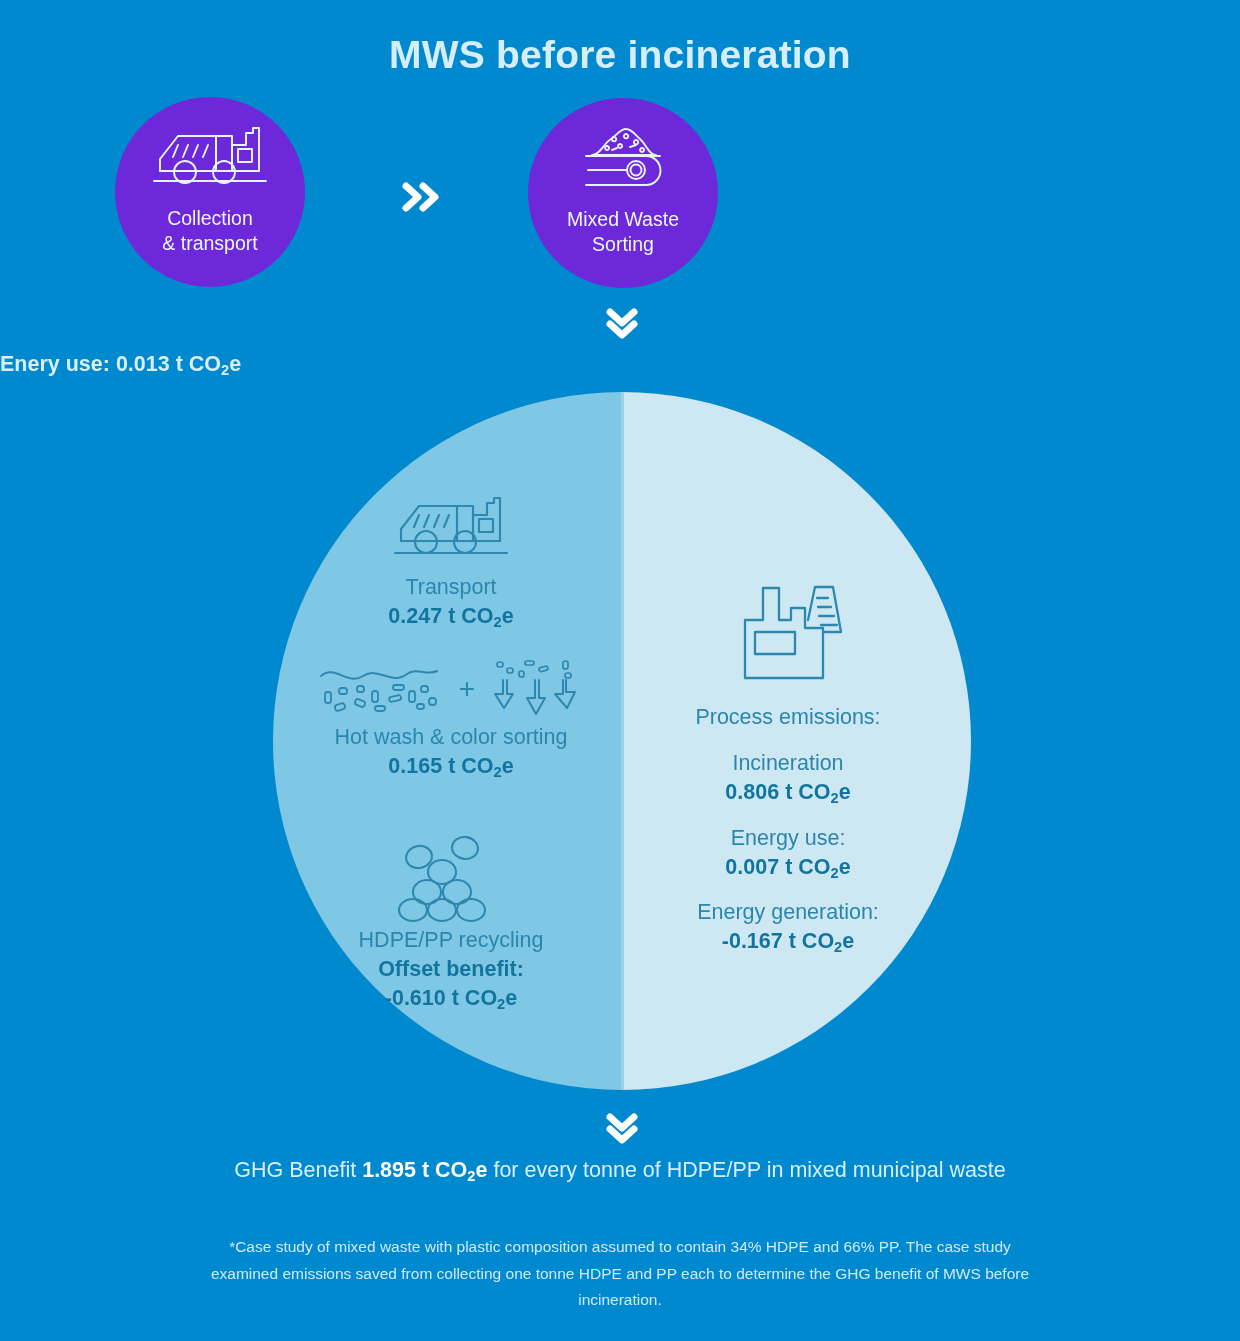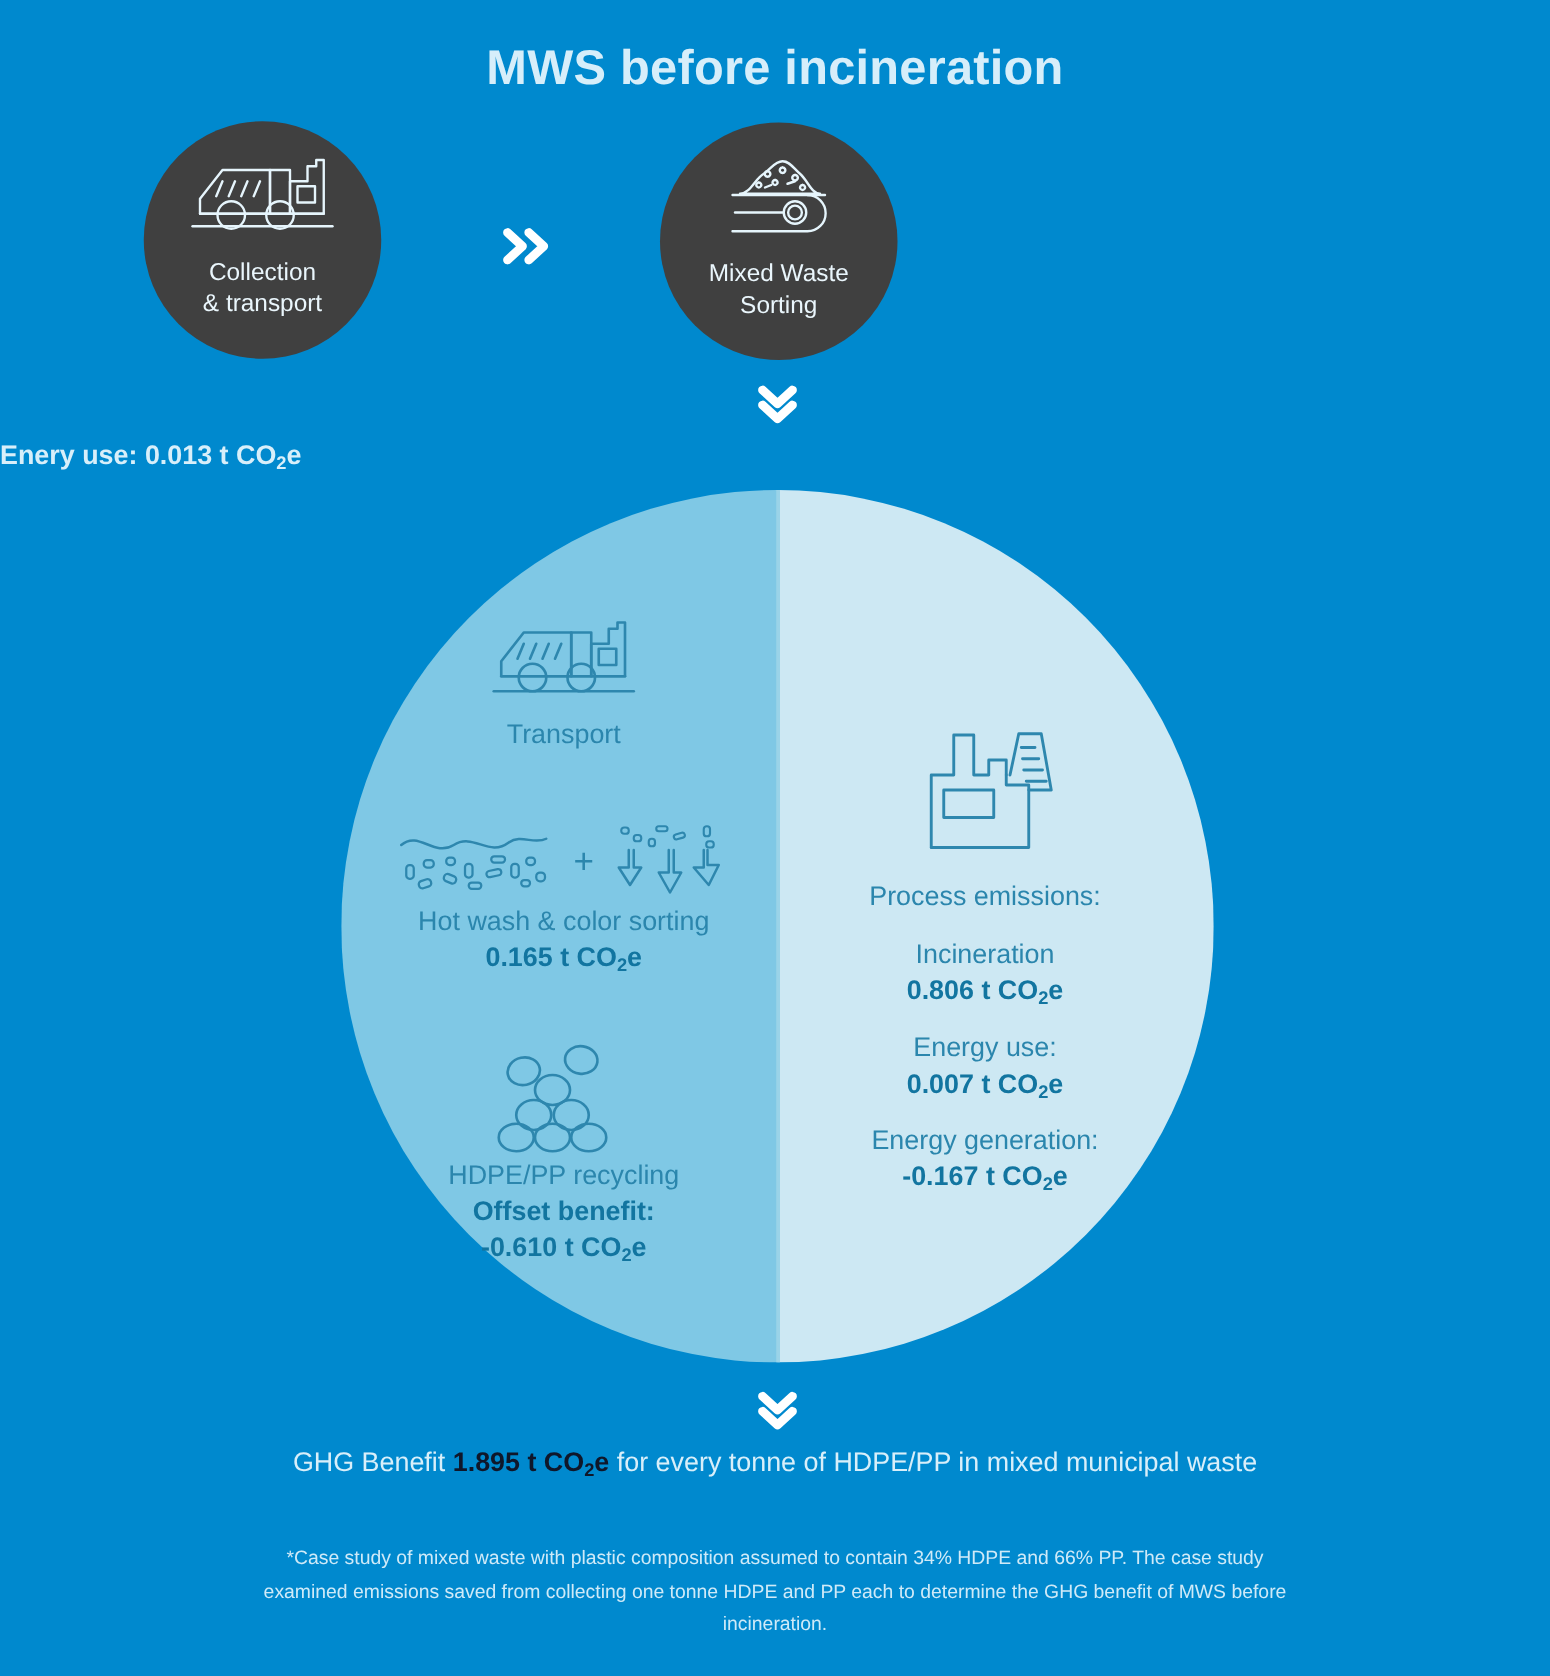--- a/index.html
+++ b/index.html
@@ -25,21 +25,21 @@
     color: #d6eefa;
     letter-spacing: 0.2px;
   }
 
   
   .stage {
     position: absolute;
     width: 190px;
     height: 190px;
     border-radius: 50%;
-    background: #404040;
+    background: #6d28d9;
     display: flex;
     flex-direction: column;
     align-items: center;
     justify-content: flex-start;
     padding-top: 22px;
   }
   .stage-collection { left: 115px; top: 97px; }
   .stage-sorting    { left: 528px; top: 98px; }
 
   .stage-icon {
@@ -184,21 +184,21 @@
 
   .ghg-line {
     position: absolute;
     top: 1158px;
     left: 0;
     width: 100%;
     text-align: center;
     font-size: 21.5px;
     color: #d8effa;
   }
-  .ghg-line b { font-weight: bold; color: #0f172a; }
+  .ghg-line b { font-weight: bold; color: #ffffff; }
 
   .footnote {
     position: absolute;
     top: 1234px;
     left: 195px;
     width: 850px;
     text-align: center;
     font-size: 15.5px;
     line-height: 1.72;
     color: #cfeaf8;
@@ -278,20 +278,21 @@
       <path d="M78 22 L92 22 L92 10 L99 10 L99 5 L105 5 L105 48 L78 48 Z"></path>
       <rect x="84" y="26" width="14" height="13"></rect>
       <path d="M24 22 L19 34 M34 22 L29 34 M44 22 L39 34 M54 22 L49 34"></path>
       <path d="M6 48 L105 48"></path>
       <circle cx="31" cy="49" r="11"></circle>
       <circle cx="70" cy="49" r="11"></circle>
       <path d="M0 60 L112 60"></path>
     </svg>
   </span>
   <div class="panel-title">Transport</div>
+  <div class="panel-value"><span>0.247 t CO</span><sub>2</sub><span>e</span></div>
 </div>
 
 <div class="panel p-hotwash">
   <div class="hotwash-row">
     <svg width="128" height="62" viewBox="0 0 128 62" fill="none" stroke="#2e87ae" stroke-width="2" stroke-linejoin="round" stroke-linecap="round">
       <path d="M4 16 C18 4 30 26 46 16 C62 6 74 26 90 14 C100 7 110 16 120 11"></path>
       <g stroke-width="1.8">
         <rect x="8" y="32" width="6" height="11" rx="2.6"></rect>
         <rect x="22" y="28" width="8" height="6" rx="2.6"></rect>
         <rect x="18" y="44" width="10" height="6" rx="2.6" transform="rotate(-18 23 47)"></rect>

